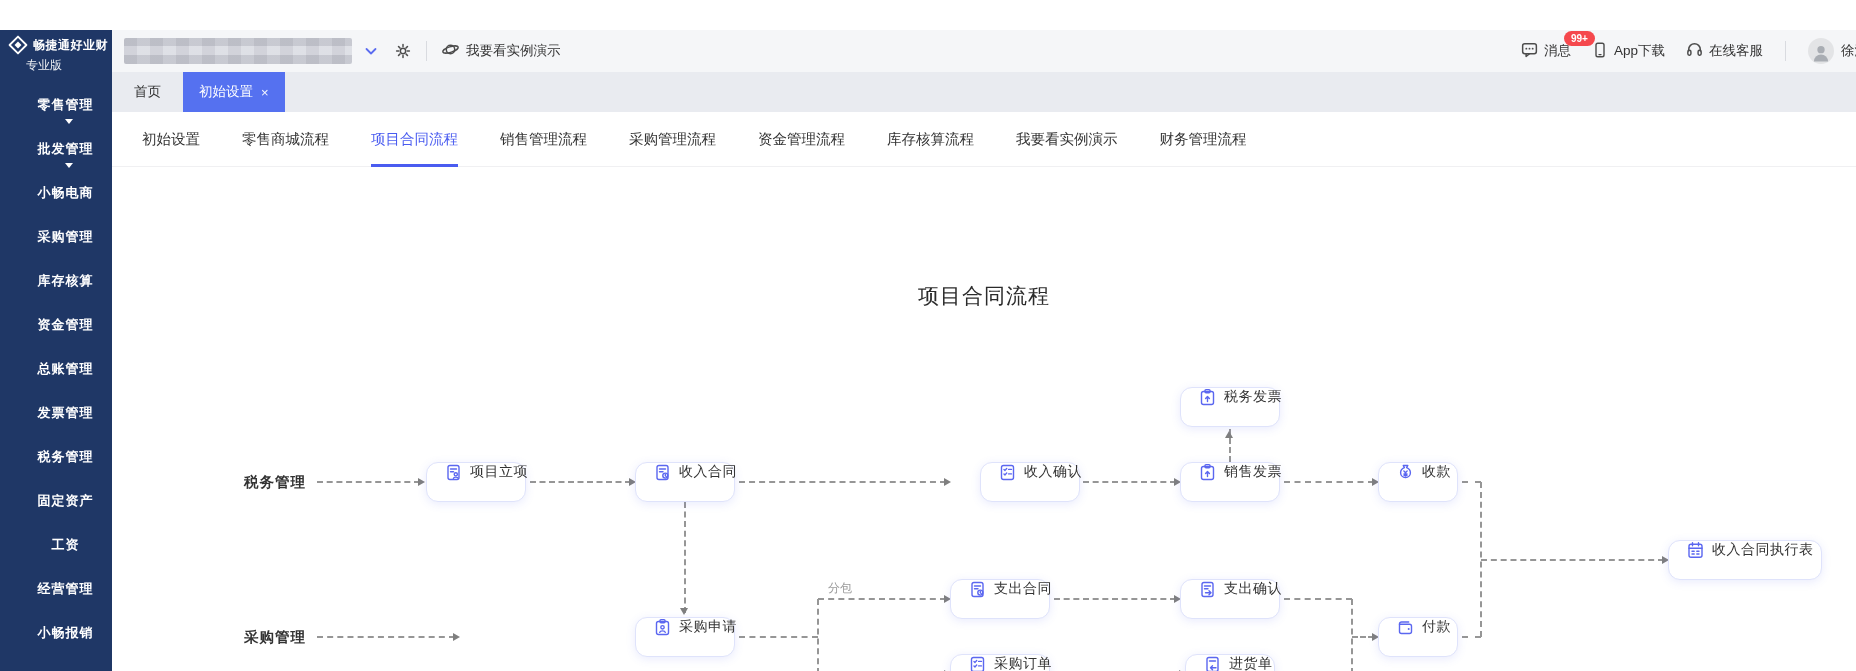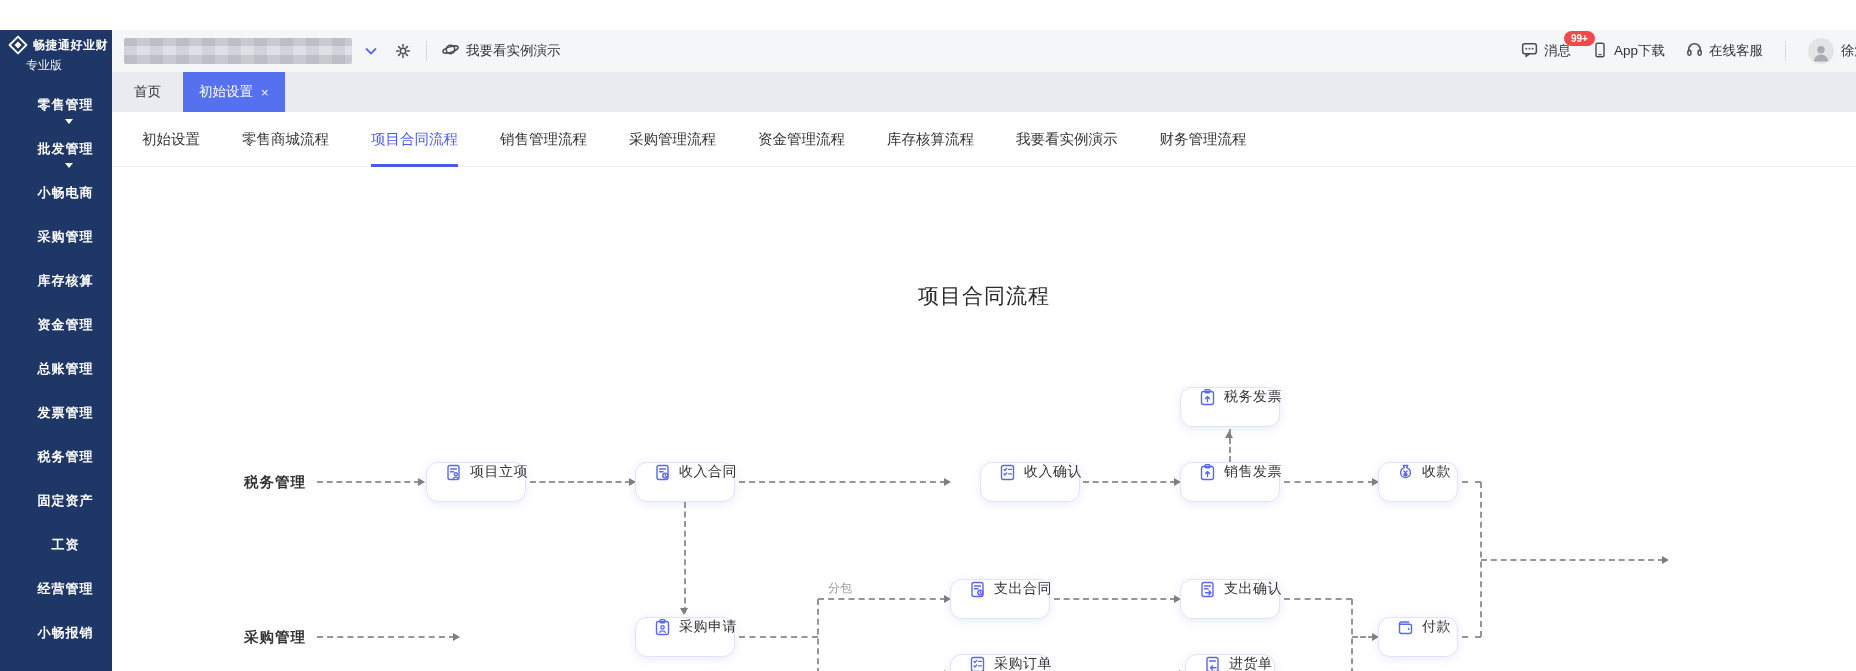--- a/index.html
+++ b/index.html
@@ -366,16 +366,23 @@
           <span class="nlabel">进货单</span>
         </div>
         <div class="node" style="width: 80px; left: 1266px; top: 450px;">
           <svg width="19" height="19" viewBox="0 0 19 19" fill="none" stroke="#5b67f0" stroke-width="1.4" stroke-linecap="round" stroke-linejoin="round">
             <path d="M3.5 6.3v7.2a2 2 0 0 0 2 2h8a2 2 0 0 0 2-2V8.3a2 2 0 0 0-2-2h-10z"></path>
             <path d="M3.5 6.3V6a2 2 0 0 1 2-2h7.2"></path>
             <circle cx="12.7" cy="11" r="1" fill="#5b67f0" stroke="none"></circle>
           </svg>
           <span class="nlabel">付款</span>
         </div>
+        <div class="node" style="width: 154px; left: 1556px; top: 373px;">
+          <svg width="19" height="19" viewBox="0 0 19 19" fill="none" stroke="#5b67f0" stroke-width="1.4" stroke-linecap="round" stroke-linejoin="round">
+            <rect x="3" y="3.3" width="13" height="13" rx="2"></rect>
+            <path d="M3 7.3h13M6.5 1.8v3M12.5 1.8v3M6 10.3h2.2M6 13h2.2M10.8 10.3H13M10.8 13H13"></path>
+          </svg>
+          <span class="nlabel">收入合同执行表</span>
+        </div>
       </div>
   </div>
 
 </div>
 
 </body></html>

